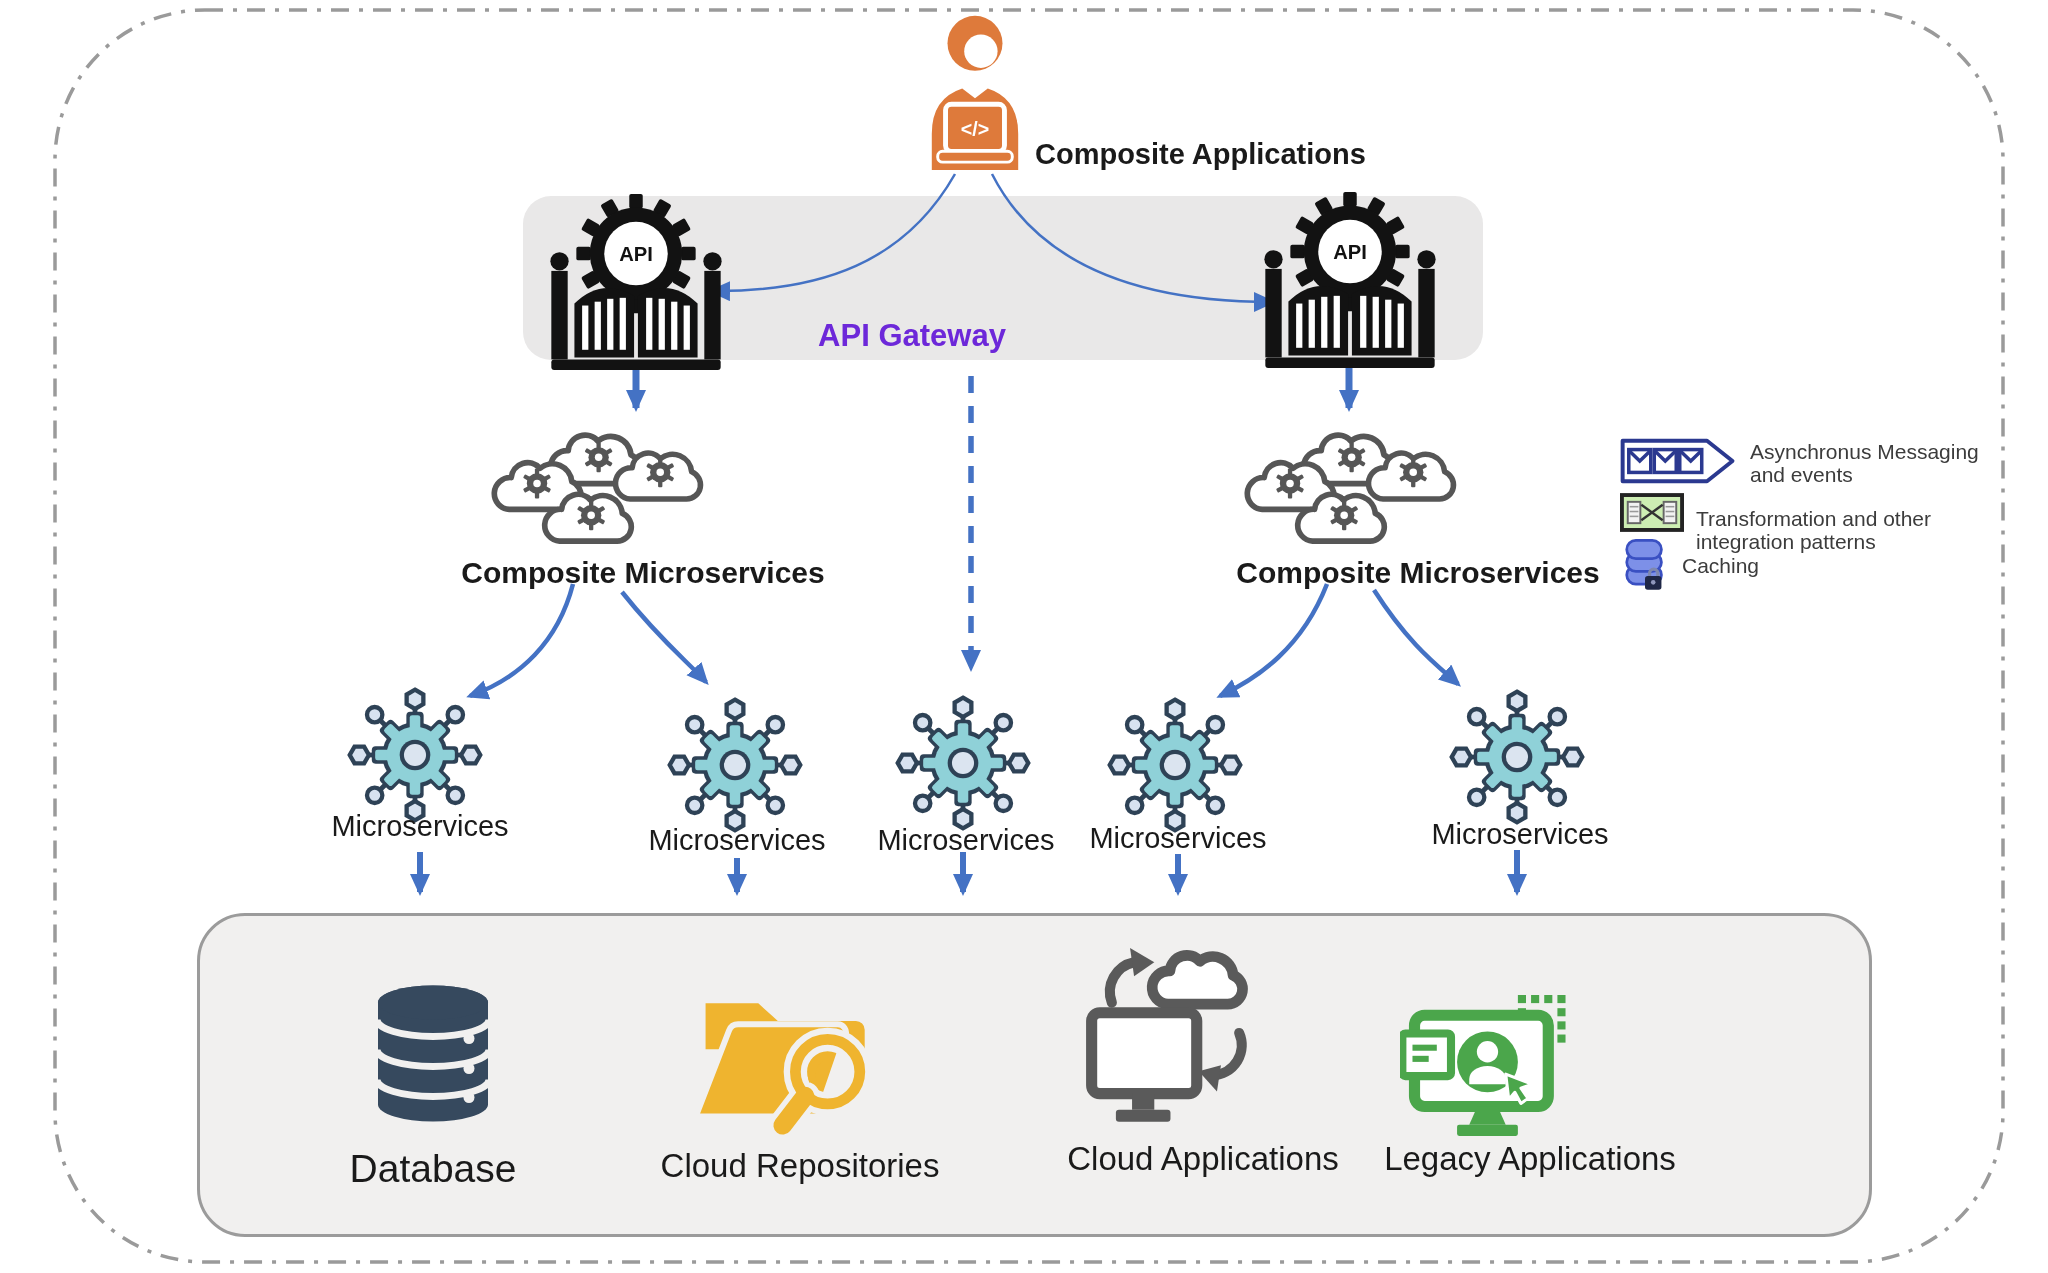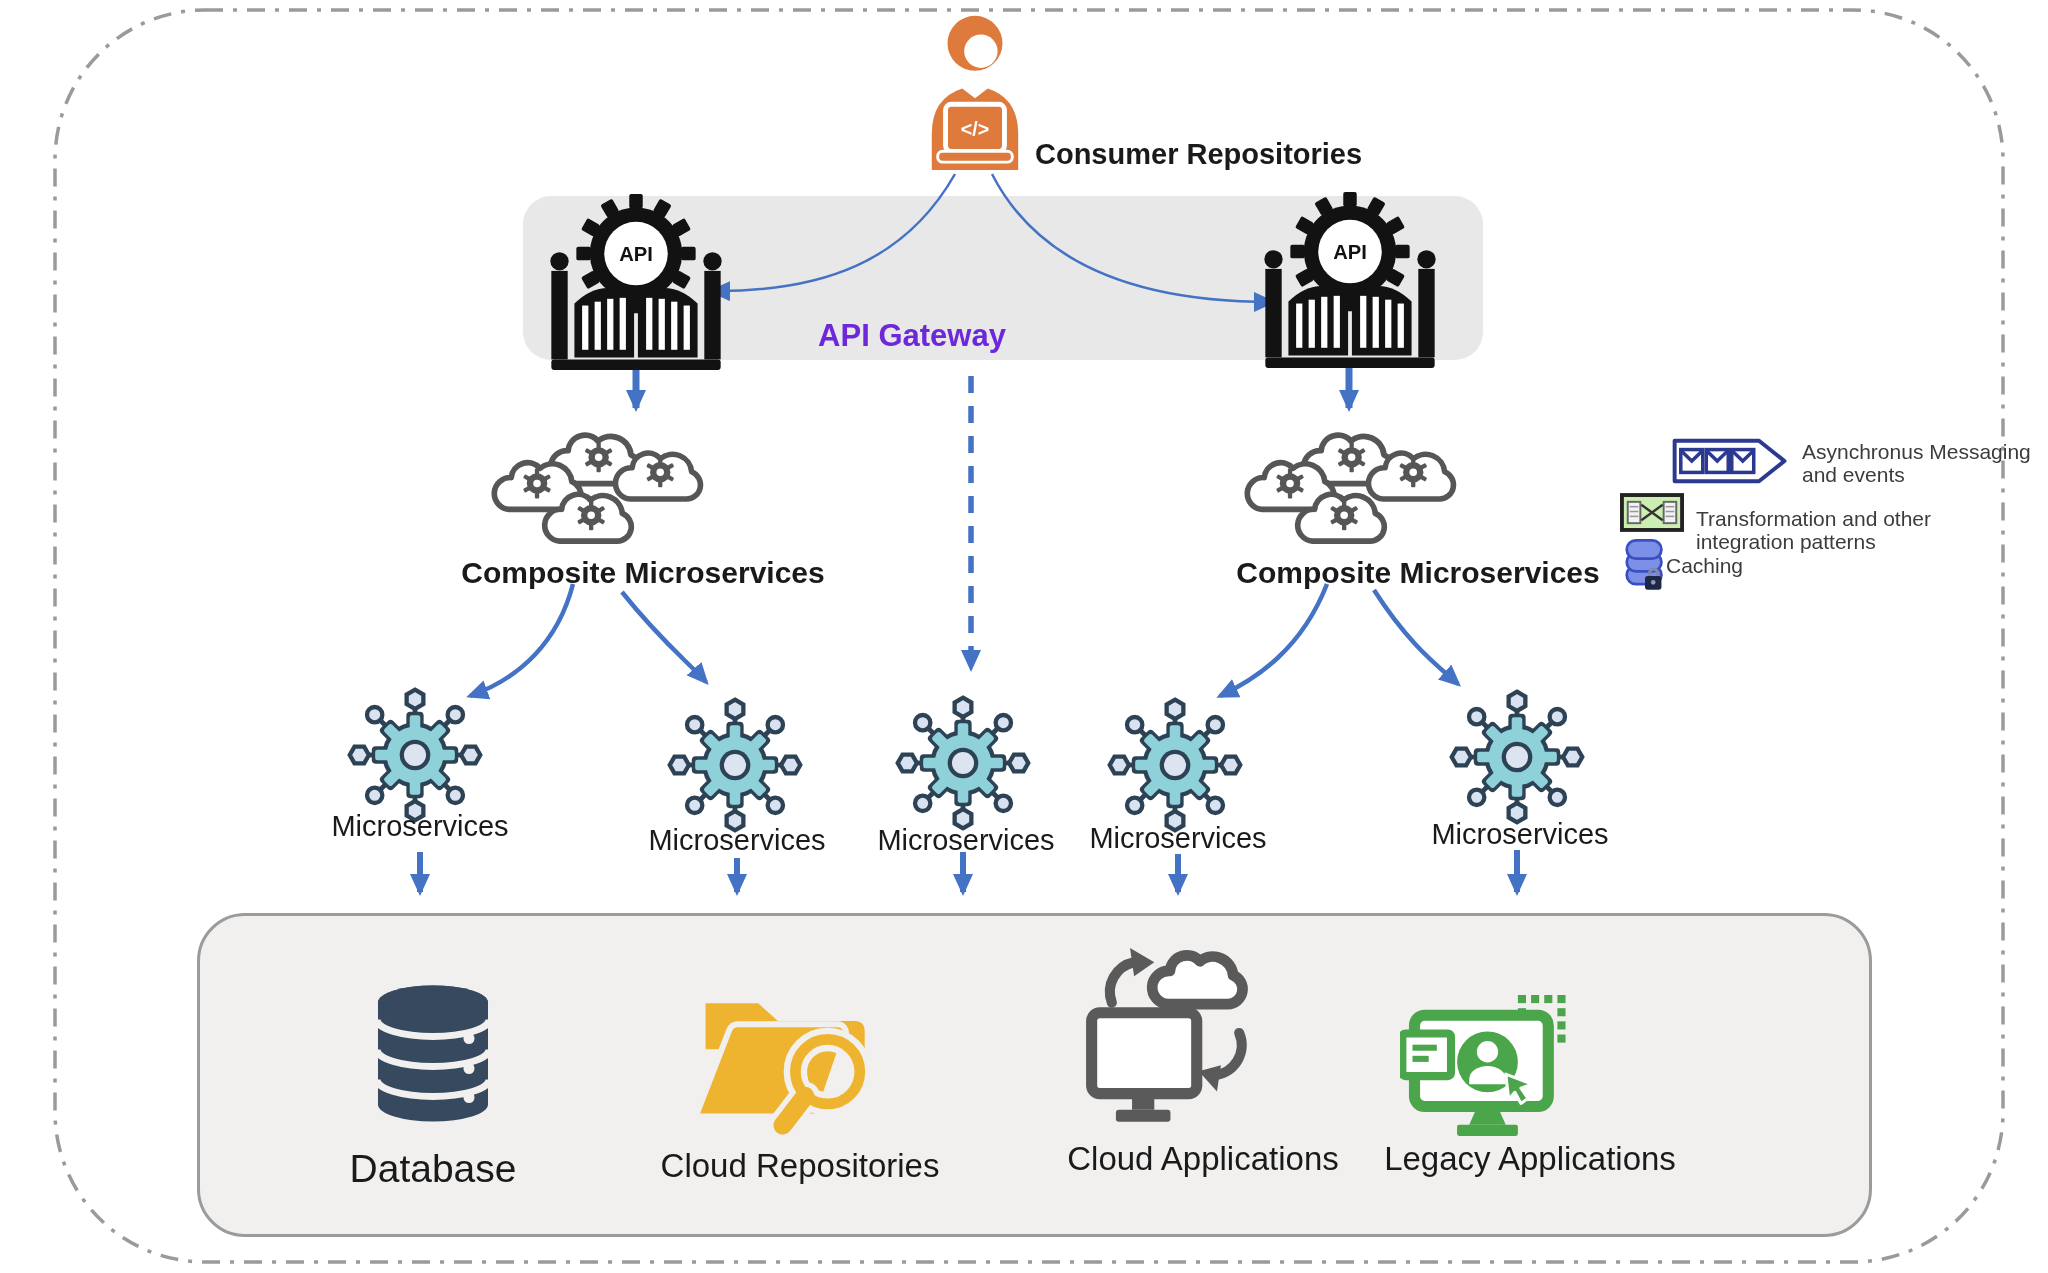--- a/index.html
+++ b/index.html
@@ -55,21 +55,21 @@
   </svg>
 
   <svg class="abs" style="left:915px;top:8px;" width="120" height="162" viewBox="0 0 120 165">
     <circle cx="60" cy="36" r="28" fill="#DE7A3B"></circle>
     <circle cx="66" cy="44" r="17" fill="#fff"></circle>
     <path d="M16,165 V128 Q16,92 47,82 L60,92 L73,82 Q104,92 104,128 V165 Z" fill="#DE7A3B"></path>
     <rect x="30" y="98" width="60" height="48" rx="6" fill="#DE7A3B" stroke="#fff" stroke-width="5"></rect>
     <text x="60" y="130" text-anchor="middle" font-family="Liberation Sans, sans-serif" font-size="20" font-weight="bold" fill="#fff">&lt;/&gt;</text>
     <rect x="22" y="146" width="76" height="11" rx="5" fill="#DE7A3B" stroke="#fff" stroke-width="3"></rect>
   </svg>
-  <div class="label bold" style="left:1035px;top:138px;font-size:29px;">Consumer Repositories</div>
+  <div class="label bold" style="left:1035px;top:138px;font-size:29px;">Composite Applications</div>
 
   <svg class="abs" style="left:546px;top:192px;" width="180" height="178" viewBox="-90 -110 180 185">
     <g fill="#121212">
       <g>
         <g transform="rotate(0,0,-46)">
             <rect x="-7" y="-108" width="14" height="15" rx="2"></rect>
           </g>
         <g transform="rotate(30,0,-46)">
             <rect x="-7" y="-108" width="14" height="15" rx="2"></rect>
           </g>
@@ -715,21 +715,21 @@
     <polygon transform="translate(104,78)" points="0,0 26,10 15,14 22,24 15,29 9,18 3,25" fill="#4BA64B" stroke="#fff" stroke-width="3" stroke-linejoin="round"></polygon>
     <path d="M76,110 h20 l8,18 h-36 z" fill="#4BA64B"></path>
     <rect x="56" y="128" width="60" height="11" rx="2" fill="#4BA64B"></rect>
   </svg>
 
   <div class="label centered" style="left:433px;top:1147px;font-size:39px;">Database</div>
   <div class="label centered" style="left:800px;top:1147px;font-size:33px;">Cloud Repositories</div>
   <div class="label centered" style="left:1203px;top:1140px;font-size:33px;">Cloud Applications</div>
   <div class="label centered" style="left:1530px;top:1140px;font-size:33px;">Legacy Applications</div>
 
-  <div class="legend-row" style="left:1672px;top:438px;justify-content:space-between;">
+  <div class="legend-row" style="left:1620px;top:438px;justify-content:space-between;">
     <svg width="116" height="46" viewBox="0 0 132 52">
       <polygon points="3,3 99,3 128,26 99,49 3,49" fill="#fff" stroke="#2B3990" stroke-width="4.5" stroke-linejoin="round"></polygon>
       <g fill="#fff" stroke="#2B3990" stroke-width="4">
         <rect x="10" y="13" width="25" height="26"></rect>
           <rect x="39" y="13" width="25" height="26"></rect>
           <rect x="68" y="13" width="25" height="26"></rect>
       </g>
       <g fill="none" stroke="#2B3990" stroke-width="4">
         <path d="M11,15 l11.5,11 l11.5,-11"></path>
           <path d="M40,15 l11.5,11 l11.5,-11"></path>
@@ -772,18 +772,18 @@
     <svg width="42" height="54" viewBox="0 0 46 58">
       <rect x="3" y="30" width="38" height="20" rx="10" fill="#7D90E8" stroke="#3A50C2" stroke-width="3"></rect>
       <rect x="3" y="16" width="38" height="20" rx="10" fill="#7D90E8" stroke="#3A50C2" stroke-width="3"></rect>
       <rect x="3" y="2" width="38" height="20" rx="10" fill="#7D90E8" stroke="#3A50C2" stroke-width="3"></rect>
       <g>
         <path d="M28,42 v-4 a4.5,4.5 0 0 1 9,0 v4" fill="none" stroke="#7E88B0" stroke-width="3.5"></path>
         <rect x="23" y="41" width="18" height="15" rx="3" fill="#1F2747"></rect>
         <circle cx="32" cy="48" r="2.5" fill="#8F97BD"></circle>
       </g>
     </svg>
-    <div class="legend-text" style="margin-top:16px;">
+    <div class="legend-text" style="margin-left:16px;margin-top:16px;">
       <div>Caching</div>
     </div>
   </div>
 
 </div>
 
 </body></html>

